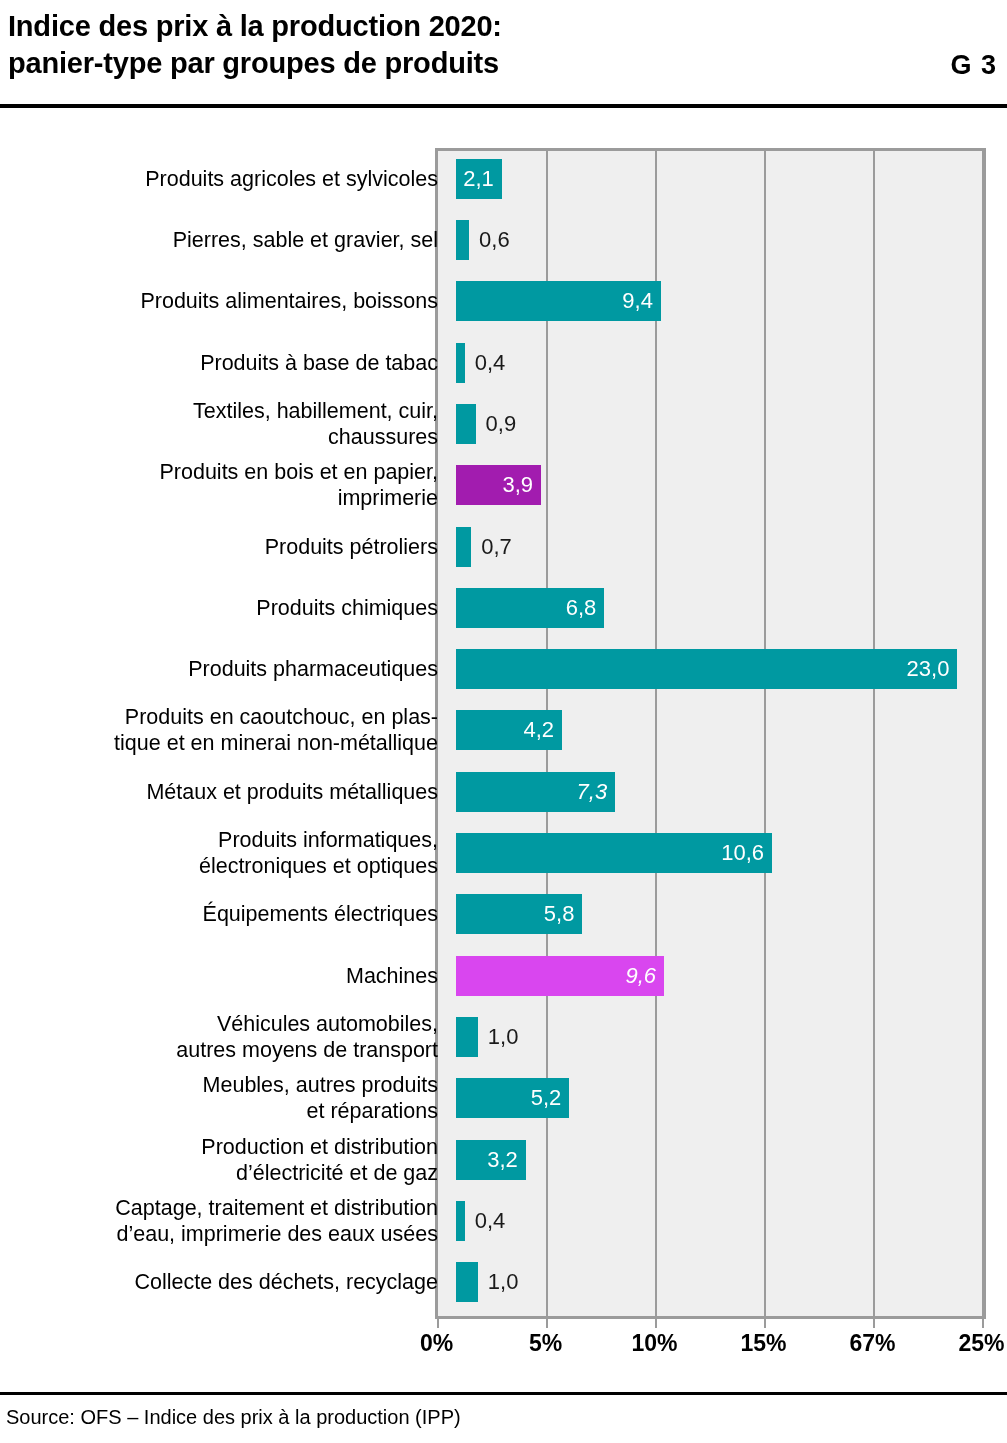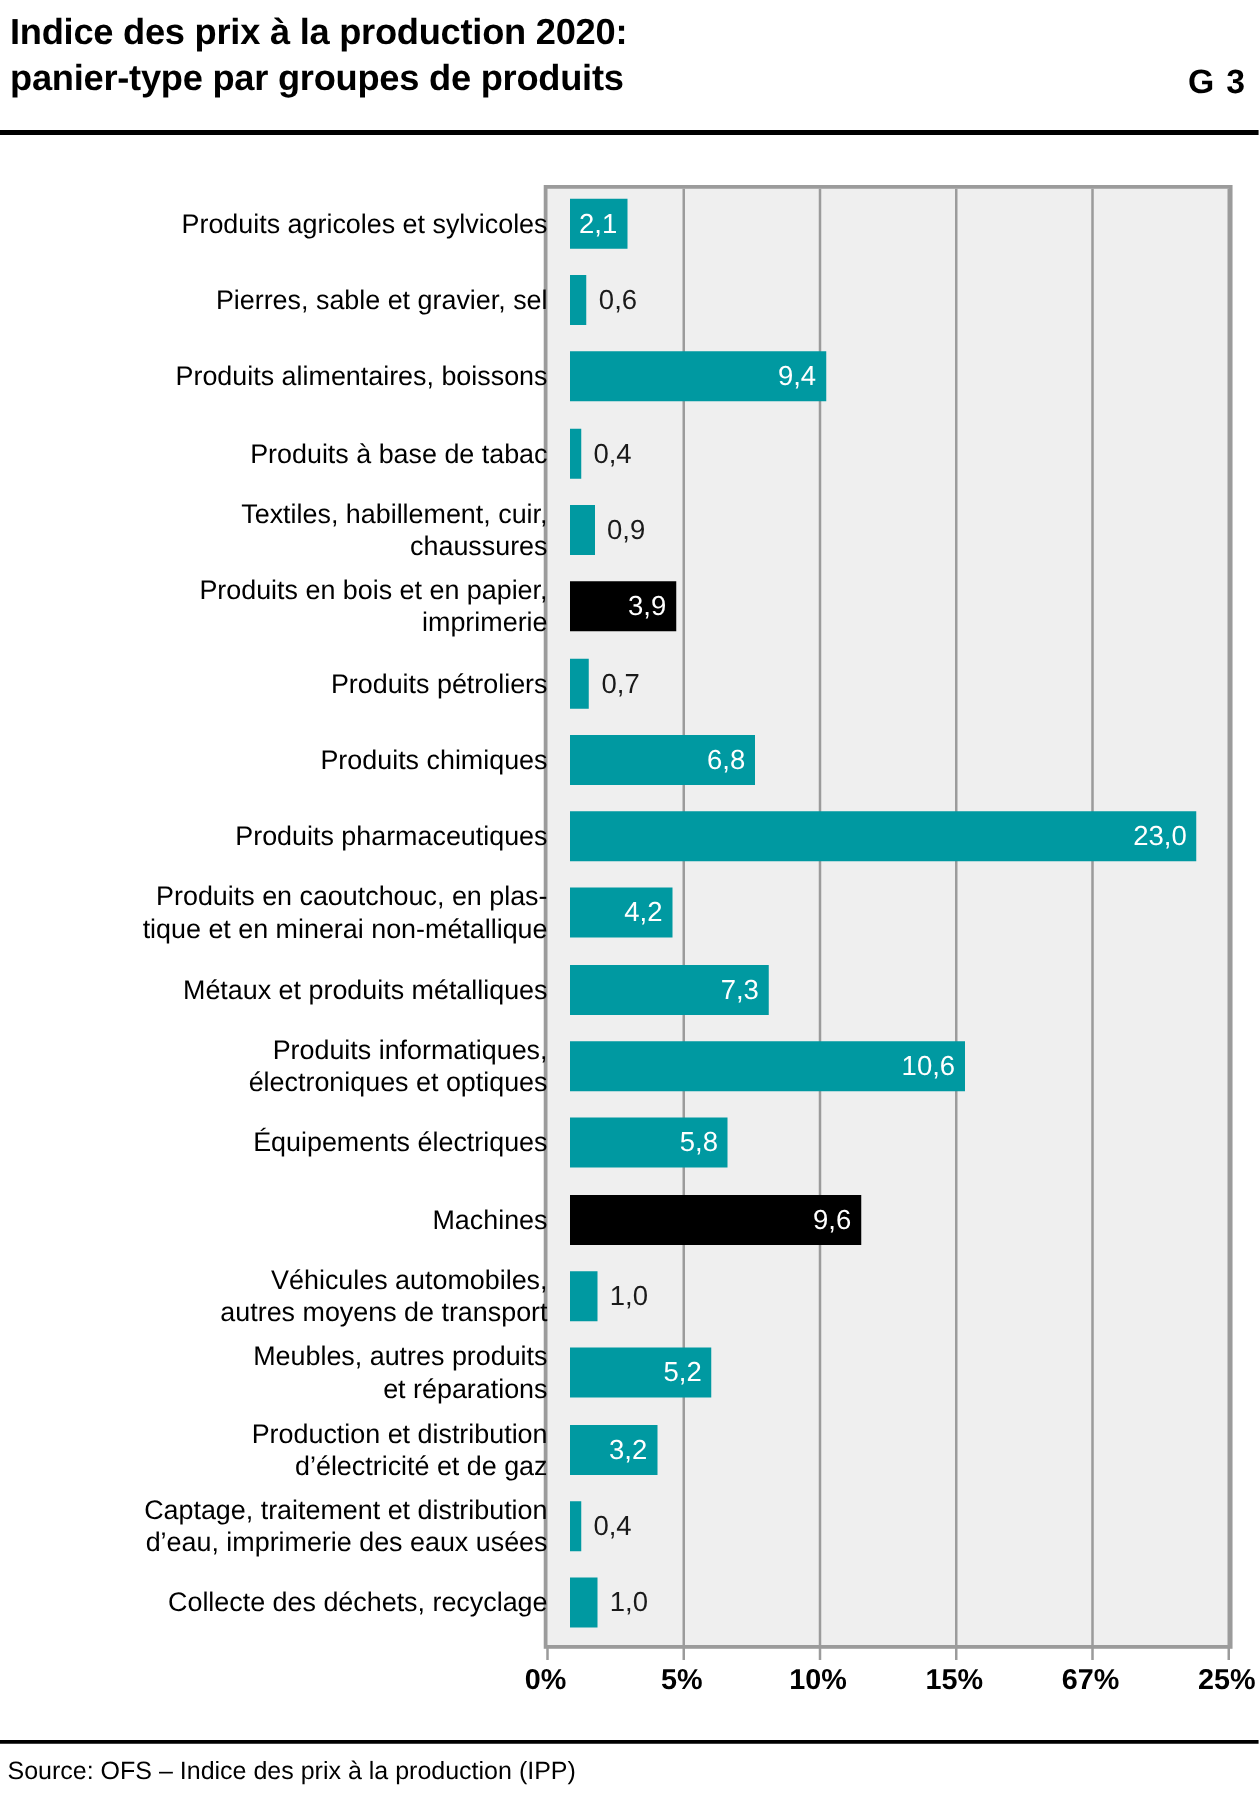--- a/index.html
+++ b/index.html
@@ -265,21 +265,21 @@
           <div class="bar" style="width: 19.62px; background: rgb(0, 153, 161);"></div>
           <span class="val-out" style="color: rgb(26, 26, 26);">0,9</span>
         </div>
       </div>
       <div class="row" style="top: 306.579px; height: 61.3158px;">
         <div class="cat-label" style="height: 61.3158px;">
           <div>Produits en bois et en papier,</div>
           <div>imprimerie</div>
         </div>
         <div class="bar-wrap" style="height: 61.3158px;">
-          <div class="bar" style="width: 85.02px; background: #000000;">
+          <div class="bar" style="width: 85.02px; background: #a21caf;">
             <span class="val-in" style="color: rgb(255, 255, 255);">3,9</span>
           </div>
         </div>
       </div>
       <div class="row" style="top: 367.895px; height: 61.3158px;">
         <div class="cat-label" style="height: 61.3158px;">
           <div>Produits pétroliers</div>
         </div>
         <div class="bar-wrap" style="height: 61.3158px;">
           <div class="bar" style="width: 15.26px; background: rgb(0, 153, 161);"></div>
@@ -305,32 +305,32 @@
             <span class="val-in" style="color: rgb(255, 255, 255);">23,0</span>
           </div>
         </div>
       </div>
       <div class="row" style="top: 551.842px; height: 61.3158px;">
         <div class="cat-label" style="height: 61.3158px;">
           <div>Produits en caoutchouc, en plas-</div>
           <div>tique et en minerai non-métallique</div>
         </div>
         <div class="bar-wrap" style="height: 61.3158px;">
-          <div class="bar" style="width: 82px; background: rgb(0, 153, 161);">
+          <div class="bar" style="width: 106px; background: rgb(0, 153, 161);">
             <span class="val-in" style="color: rgb(255, 255, 255);">4,2</span>
           </div>
         </div>
       </div>
       <div class="row" style="top: 613.158px; height: 61.3158px;">
         <div class="cat-label" style="height: 61.3158px;">
           <div>Métaux et produits métalliques</div>
         </div>
         <div class="bar-wrap" style="height: 61.3158px;">
           <div class="bar" style="width: 159.14px; background: rgb(0, 153, 161);">
-            <span class="val-in" style="color: rgb(255, 255, 255);">7,3</span>
+            <span class="val-in" style="color: rgb(255, 255, 255); font-style: italic;">7,3</span>
           </div>
         </div>
       </div>
       <div class="row" style="top: 674.474px; height: 61.3158px;">
         <div class="cat-label" style="height: 61.3158px;">
           <div>Produits informatiques,</div>
           <div>électroniques et optiques</div>
         </div>
         <div class="bar-wrap" style="height: 61.3158px;">
           <div class="bar" style="width: 316.1px; background: rgb(0, 153, 161);">
@@ -346,21 +346,21 @@
           <div class="bar" style="width: 126.44px; background: rgb(0, 153, 161);">
             <span class="val-in" style="color: rgb(255, 255, 255);">5,8</span>
           </div>
         </div>
       </div>
       <div class="row" style="top: 797.105px; height: 61.3158px;">
         <div class="cat-label" style="height: 61.3158px;">
           <div>Machines</div>
         </div>
         <div class="bar-wrap" style="height: 61.3158px;">
-          <div class="bar" style="width: 233px; background: #000000;">
+          <div class="bar" style="width: 208px; background: #d946ef; font-style: italic;">
             <span class="val-in" style="color: rgb(255, 255, 255);">9,6</span>
           </div>
         </div>
       </div>
       <div class="row" style="top: 858.421px; height: 61.3158px;">
         <div class="cat-label" style="height: 61.3158px;">
           <div>Véhicules automobiles,</div>
           <div>autres moyens de transport</div>
         </div>
         <div class="bar-wrap" style="height: 61.3158px;">

